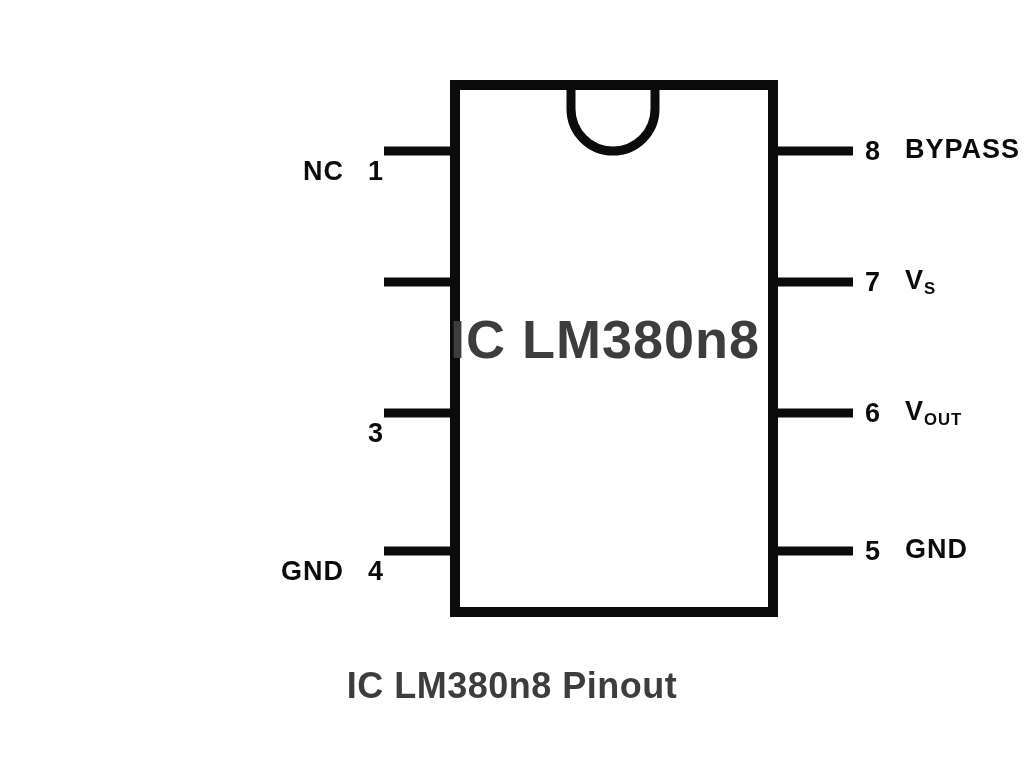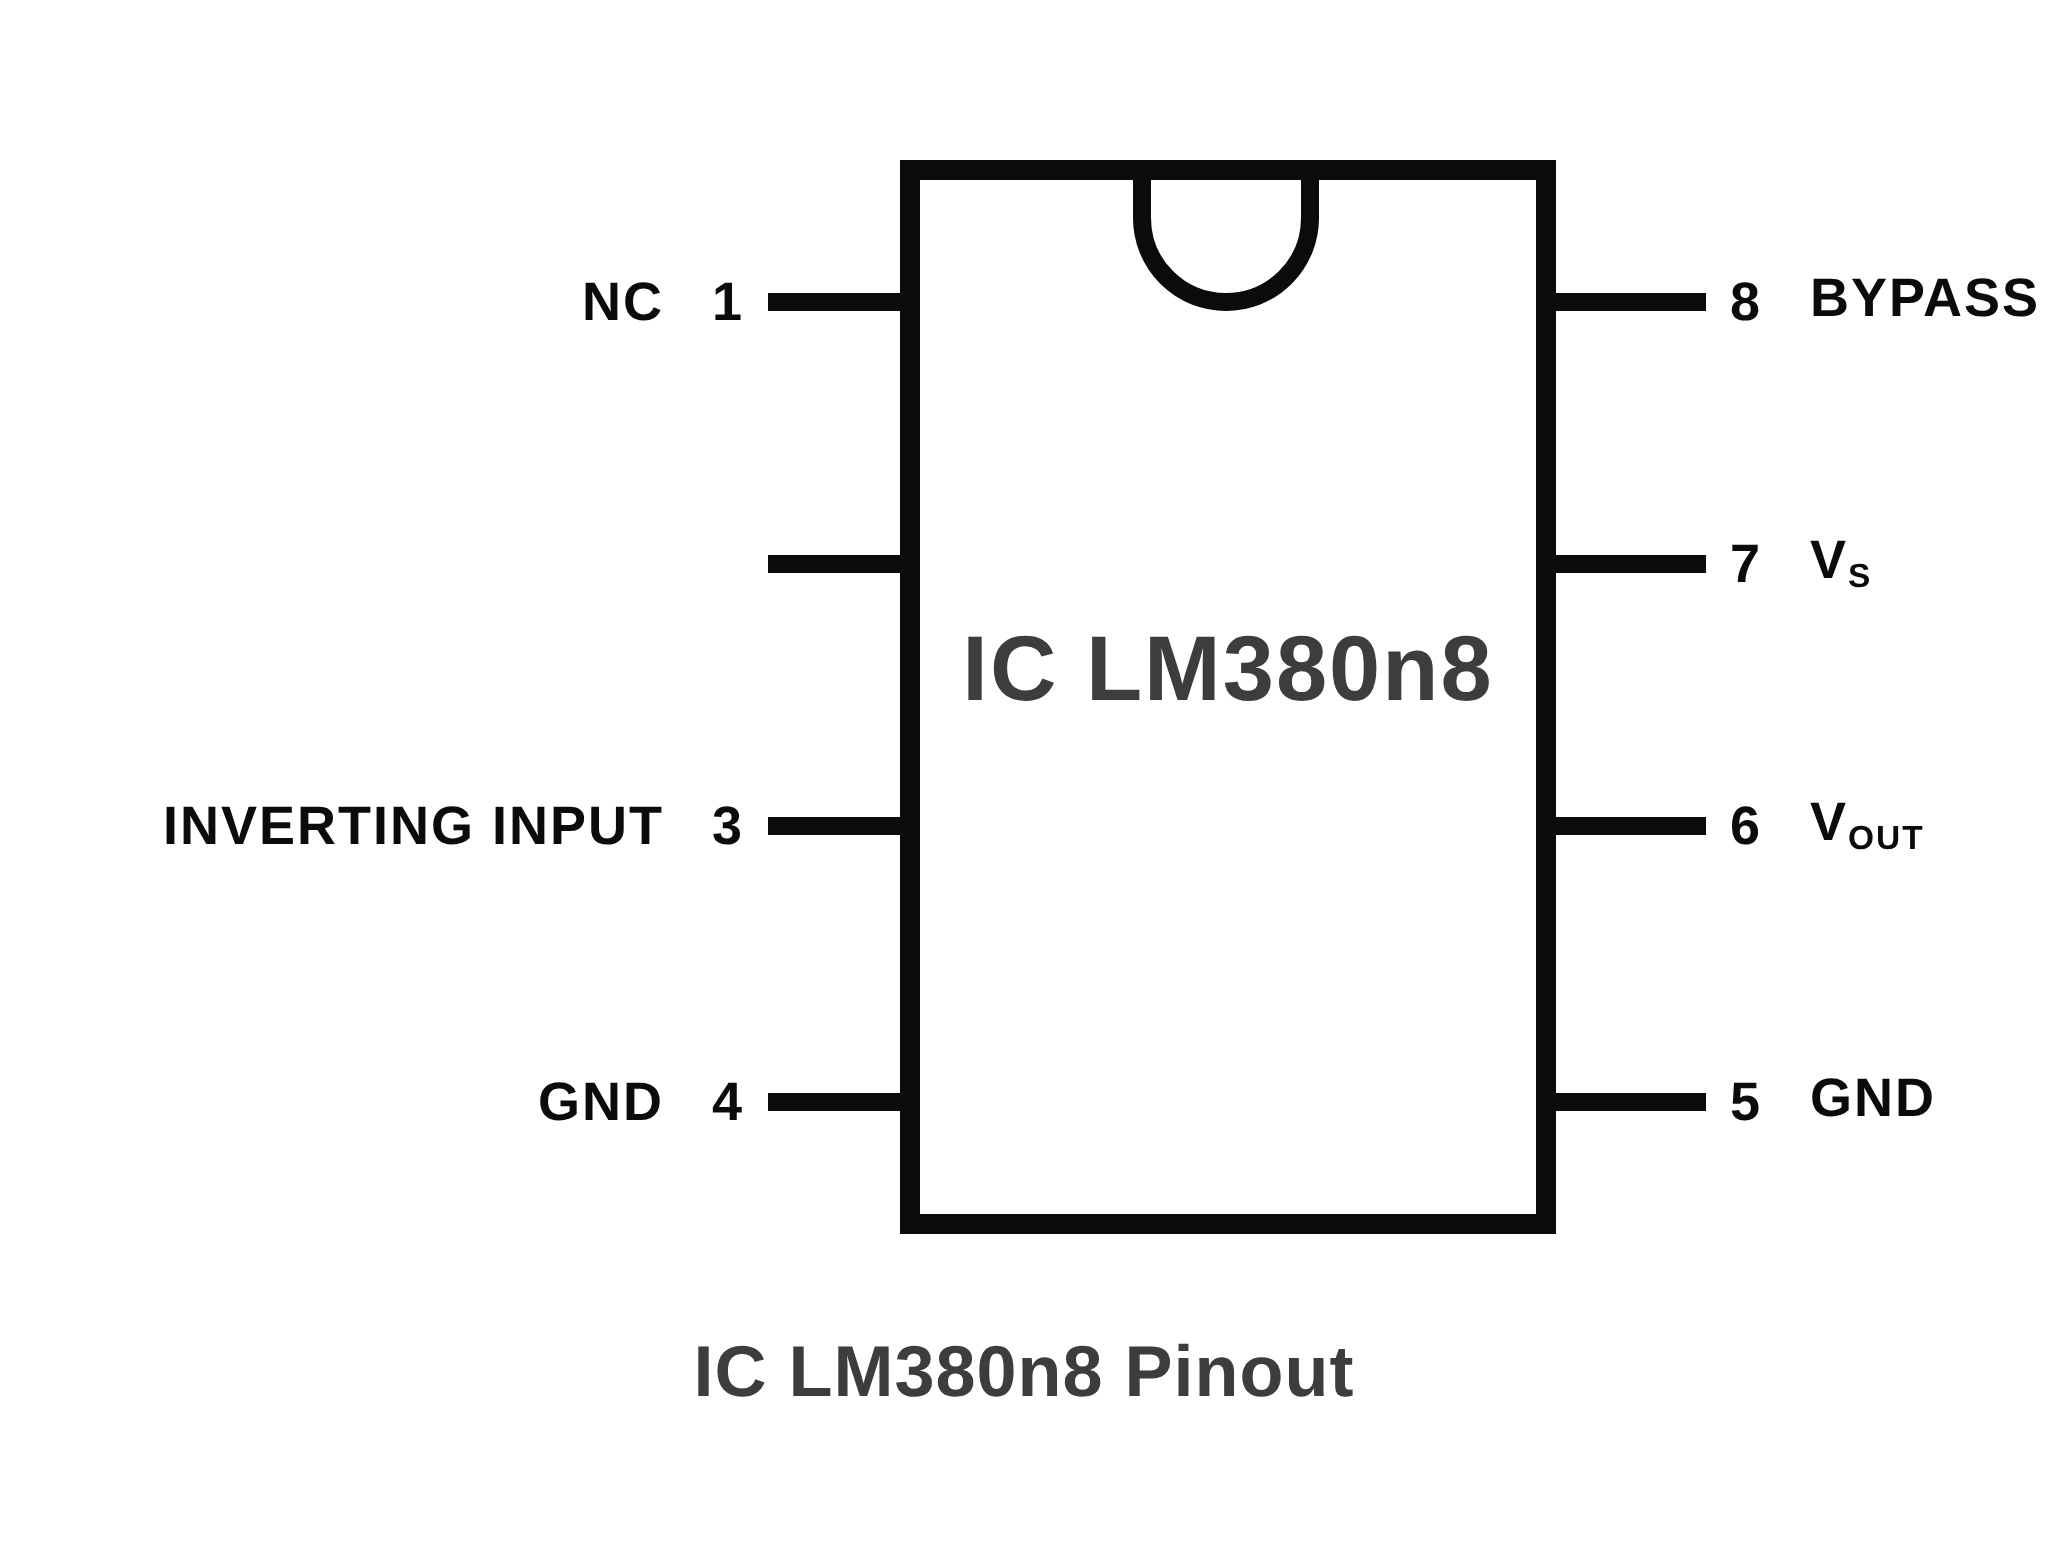--- a/index.html
+++ b/index.html
@@ -23,23 +23,24 @@
     height:36px;
     display:flex;
     align-items:center;
     color:var(--ink);
     font-weight:700;
     font-size:27px;
     letter-spacing:1px;
     white-space:nowrap;
   }
   .pin-row.left{
-    left:0;
+    left:12px;
     width:372px;
     justify-content:flex-end;
+    margin-top:20px;
   }
   .pin-row.left .pin-number{
     width:24px;
     margin-left:16px;
     text-align:right;
   }
   .pin-row.right{
     left:865px;
   }
   .pin-row.right .pin-number{
@@ -49,22 +50,21 @@
   }
   .sub{
     font-size:0.62em;
     vertical-align:-0.28em;
     letter-spacing:1px;
   }
   .chip-label{
     position:absolute;
     left:450px;top:308px;
     width:328px;
-    text-align:center;
-    font-size:46px;
+    font-size:54px;
     font-weight:700;
     letter-spacing:1px;
     color:var(--heading);
     line-height:1.15;
   }
   .figure-title{
     position:absolute;
     left:0;top:666px;
     width:1024px;
     text-align:center;
@@ -95,21 +95,20 @@
     <line class="ic-stroke" x1="773" y1="282" x2="853" y2="282" stroke-width="9"></line>
     <line class="ic-stroke" x1="773" y1="413" x2="853" y2="413" stroke-width="9"></line>
     <line class="ic-stroke" x1="773" y1="551" x2="853" y2="551" stroke-width="9"></line>
   </svg>
 
   <div class="pin-row left" style="top:133px">
     <span class="pin-label">NC</span>
     <span class="pin-number">1</span>
   </div>
   <div class="pin-row left" style="top:395px">
-    <span class="pin-label">INVERTING INPUT</span>
     <span class="pin-number">3</span>
   </div>
   <div class="pin-row left" style="top:533px">
     <span class="pin-label">GND</span>
     <span class="pin-number">4</span>
   </div>
 
   <div class="pin-row right" style="top:133px">
     <span class="pin-number">8</span>
     <span class="pin-label"><span>BYPASS</span><span class="sub"></span></span>

